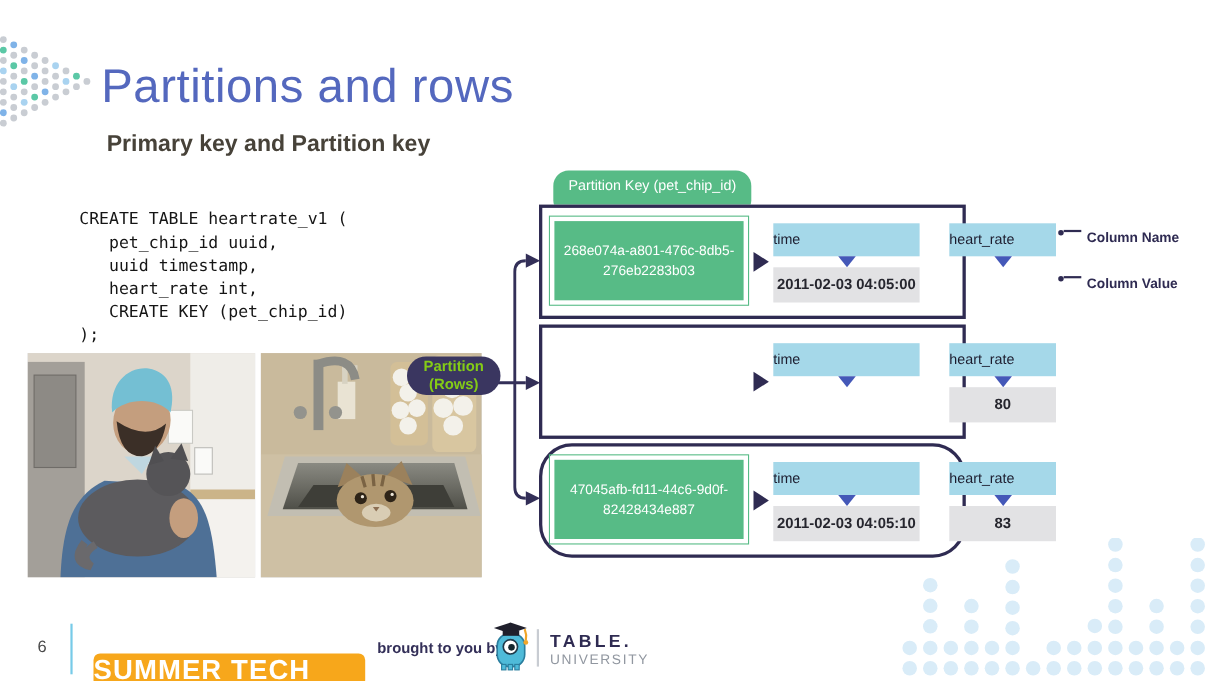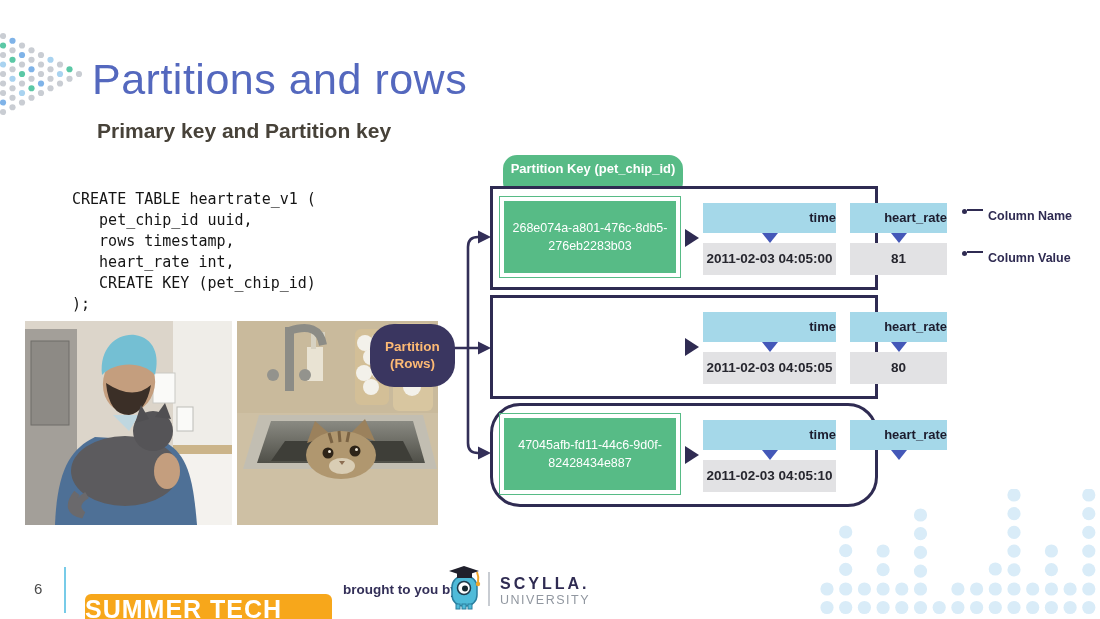--- a/index.html
+++ b/index.html
@@ -16,44 +16,44 @@
         font-size:15px;line-height:21px;color:#151515;}
   .code div{white-space:pre;}
 
   
   .photo{top:321px;height:204px;overflow:hidden;background:#ddd;}
   .photo svg{display:block;}
   #photo-left{left:25px;width:207px;}
   #photo-right{left:237px;width:201px;}
 
   
-  .prows-badge{left:370px;top:324px;width:85px;height:63px;background:#3A3660;border-radius:24px;
-      color:#fdba74;font-size:13.5px;font-weight:700;text-align:center;display:flex;flex-direction:column;
+  .prows-badge{left:370px;top:324px;width:85px;height:35px;background:#3A3660;border-radius:24px;
+      color:#84cc16;font-size:13.5px;font-weight:700;text-align:center;display:flex;flex-direction:column;
       justify-content:center;line-height:1.25;z-index:5;}
 
   
   .pkey-badge{left:503px;top:155px;width:180px;height:41px;background:#57BB86;border-radius:14px;
-      color:#fff;font-size:13px;font-weight:700;text-align:center;line-height:27px;}
+      color:#fff;font-size:13px;font-weight:400;text-align:center;line-height:27px;}
 
   
   .connector{left:440px;top:185px;}
 
   
   .prow{left:490px;width:388px;height:104px;background:#fff;border:3px solid #2F2B52;box-sizing:border-box;}
   .prow-1{top:186px;} .prow-2{top:295px;} .prow-3{top:403px;border-radius:30px;}
   .pkey-outline{position:absolute;left:6px;top:7px;width:182px;height:82px;border:1.5px solid #57BB86;
       box-sizing:border-box;padding:4px;}
   .pkey-fill{width:100%;height:100%;background:#57BB86;color:#fff;font-size:12.5px;display:flex;
       flex-direction:column;justify-content:center;text-align:center;line-height:1.45;}
   .row-arrow{position:absolute;left:192px;top:40px;width:0;height:0;
       border-left:14px solid #2F2B52;border-top:9px solid transparent;border-bottom:9px solid transparent;}
   .col{position:absolute;top:14px;}
-  .col-time{left:210px;width:133px;} .col-hr{left:357px;width:97px;}
-  .col-header{height:30px;line-height:30px;background:#A5D8E9;text-align:right;
-      font-size:13px;font-weight:700;color:#1C1C2E;}
+  .col-time{left:210px;width:133px;} .col-hr{left:370px;width:97px;}
+  .col-header{height:30px;line-height:30px;background:#A5D8E9;text-align:left;
+      font-size:13px;font-weight:400;color:#1C1C2E;}
   .down-tri{width:0;height:0;margin:0 auto;border-left:8px solid transparent;border-right:8px solid transparent;
       border-top:10px solid #4458B8;}
   .col-value{height:32px;line-height:32px;background:#E2E2E4;text-align:center;
       font-size:13.5px;color:#26262E;font-weight:bold;}
 
   
   .anno{left:962px;display:flex;align-items:flex-start;height:16px;}
   .anno-name{top:209px;} .anno-value{top:251px;}
   .anno .dot{width:5px;height:5px;border-radius:50%;background:#2F2B52;}
   .anno .line{width:16px;height:2px;background:#2F2B52;margin-right:5px;}
@@ -125,21 +125,21 @@
       <circle cx="79" cy="46" r="3.1" fill="#C9CDD3"></circle>
     </svg>
 </div>
 
 <div class="abs title">Partitions and rows</div>
 <div class="abs subtitle">Primary key and Partition key</div>
 
 <div class="abs code">
   <div>CREATE TABLE heartrate_v1 (</div>
   <div>   pet_chip_id uuid,</div>
-  <div>   rows timestamp,</div>
+  <div>   uuid timestamp,</div>
   <div>   heart_rate int,</div>
   <div>   CREATE KEY (pet_chip_id)</div>
   <div>);</div>
 </div>
 
 <div id="photo-left" class="abs photo">
   <svg width="207" height="204" viewBox="0 0 207 204">
     <rect width="207" height="204" fill="#DCD5CA"></rect>
     <rect x="0" y="8" width="52" height="196" fill="#A39F99"></rect>
     <rect x="6" y="20" width="38" height="84" fill="#8D8A85" stroke="#6F6C68"></rect>
@@ -232,30 +232,28 @@
   </div>
   <div class="row-arrow"></div>
   <div class="col col-time">
     <div class="col-header">time</div>
     <div class="down-tri"></div>
     <div class="col-value">2011-02-03 04:05:00</div>
   </div>
   <div class="col col-hr">
     <div class="col-header">heart_rate</div>
     <div class="down-tri"></div>
-    <div class="col-value">81</div>
   </div>
 </div>
 
 <div class="abs prow prow-2">
   <div class="row-arrow"></div>
   <div class="col col-time">
     <div class="col-header">time</div>
     <div class="down-tri"></div>
-    <div class="col-value">2011-02-03 04:05:05</div>
   </div>
   <div class="col col-hr">
     <div class="col-header">heart_rate</div>
     <div class="down-tri"></div>
     <div class="col-value">80</div>
   </div>
 </div>
 
 <div class="abs prow prow-3">
   <div class="pkey-outline">
@@ -266,20 +264,21 @@
   </div>
   <div class="row-arrow"></div>
   <div class="col col-time">
     <div class="col-header">time</div>
     <div class="down-tri"></div>
     <div class="col-value">2011-02-03 04:05:10</div>
   </div>
   <div class="col col-hr">
     <div class="col-header">heart_rate</div>
     <div class="down-tri"></div>
+    <div class="col-value">83</div>
   </div>
 </div>
 
 <div class="abs anno anno-name">
   <span class="dot"></span>
   <span class="line"></span>
   <span class="txt">Column Name</span>
 </div>
 <div class="abs anno anno-value">
   <span class="dot"></span>
@@ -301,21 +300,21 @@
     <circle cx="20" cy="24" r="6.5" fill="#FFFFFF" stroke="#1F3A4A" stroke-width="1.5"></circle>
     <circle cx="21" cy="24.5" r="3" fill="#15272E"></circle>
     <polygon points="20,2 35,7 20,12 5,7" fill="#20202C"></polygon>
     <rect x="13" y="9" width="15" height="5" fill="#20202C"></rect>
     <path d="M33,8 Q35,13 34,18" stroke="#F0A62A" stroke-width="2" fill="none"></path>
     <circle cx="34" cy="20" r="2.2" fill="#F0A62A"></circle>
   </svg>
 </div>
 
 <div class="abs logo-divider"></div>
-<div class="abs logo-primary">SCYLLA.</div>
+<div class="abs logo-primary">TABLE.</div>
 <div class="abs logo-secondary">UNIVERSITY</div>
 
 <div class="abs dots-br">
   <svg id="br-svg" width="281" height="130">
       <circle cx="8" cy="100" r="6.6" fill="#D9ECF8"></circle>
       <circle cx="8" cy="118.5" r="6.6" fill="#D9ECF8"></circle>
       <circle cx="26.7" cy="100" r="6.6" fill="#D9ECF8"></circle>
       <circle cx="26.7" cy="118.5" r="6.6" fill="#D9ECF8"></circle>
       <circle cx="26.7" cy="43" r="6.6" fill="#D9ECF8"></circle>
       <circle cx="26.7" cy="61.7" r="6.6" fill="#D9ECF8"></circle>

